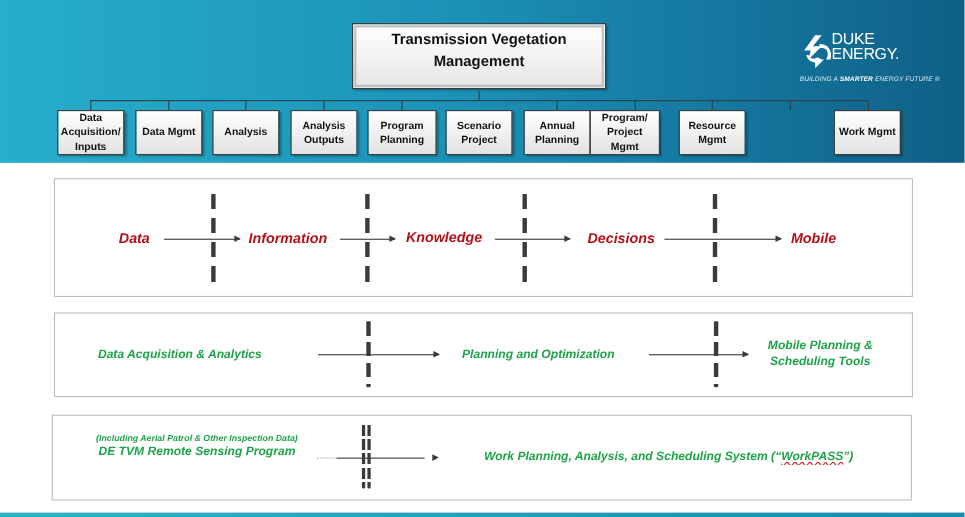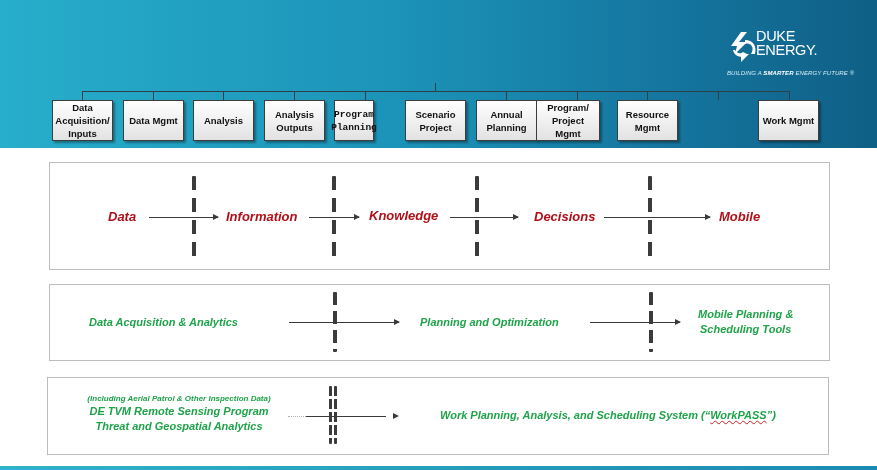--- a/index.html
+++ b/index.html
@@ -83,20 +83,26 @@
   }
   .bottom-bar {
     position: absolute; left: 0; top: 466px; width: 877px; height: 4px;
     background: linear-gradient(90deg, #2fb3c8, #1a8bb0);
   }
 </style>
 </head>
 <body>
 
 <div class="header">
+  <div class="title-box">
+    <div>
+      <div>Transmission Vegetation</div>
+      <div>Management</div>
+    </div>
+  </div>
 
   <div class="connector" style="left:435px; top:83px; width:1px; height:8px;"></div>
   <div class="connector" style="left:82px; top:91px; width:708px; height:1px;"></div>
   <div class="connector" style="left:82px;  top:91px; width:1px; height:9px;"></div>
   <div class="connector" style="left:153px; top:91px; width:1px; height:9px;"></div>
   <div class="connector" style="left:223px; top:91px; width:1px; height:9px;"></div>
   <div class="connector" style="left:294px; top:91px; width:1px; height:9px;"></div>
   <div class="connector" style="left:365px; top:91px; width:1px; height:9px;"></div>
   <div class="connector" style="left:506px; top:91px; width:1px; height:9px;"></div>
   <div class="connector" style="left:577px; top:91px; width:1px; height:9px;"></div>
@@ -104,21 +110,21 @@
   <div class="connector" style="left:718px; top:91px; width:1px; height:9px;"></div>
   <div class="connector" style="left:789px; top:91px; width:1px; height:9px;"></div>
 
   <div class="child-box" style="left:52px;  width:61px;">Data
 Acquisition/
 Inputs</div>
   <div class="child-box" style="left:123px; width:61px;">Data Mgmt</div>
   <div class="child-box" style="left:193px; width:61px;">Analysis</div>
   <div class="child-box" style="left:264px; width:61px;">Analysis
 Outputs</div>
-  <div class="child-box" style="left:334px; width:40px;font-family:Liberation Mono, monospace;">Program
+  <div class="child-box" style="left:334px; width:63px;">Program
 Planning</div>
   <div class="child-box" style="left:405px; width:61px;">Scenario
 Project</div>
   <div class="child-box" style="left:476px; width:61px;">Annual
 Planning</div>
   <div class="child-box" style="left:520px; width:64px;margin-left:16px;">Program/
 Project
 Mgmt</div>
   <div class="child-box" style="left:617px; width:61px;">Resource
 Mgmt</div>
@@ -159,21 +165,20 @@
 <div class="green-label" style="left:420px; top:316px;">Planning and Optimization</div>
 <div class="arrow" style="left:590px; top:322px; width:90px;"></div>
 <div class="dash short" style="left:649px; top:292px; height:60px;"></div>
 <div class="green-label" style="left:698px; top:307px; line-height:15px; white-space:pre-line;">Mobile Planning &amp;
 Scheduling Tools</div>
 
 <div class="panel p3"></div>
 <div style="position:absolute; left:60px; top:394px; width:238px; text-align:center;">
   <div class="green-label" style="position:static; font-size:8px; line-height:10px;">(Including Aerial Patrol &amp; Other Inspection Data)</div>
   <div class="green-label" style="position:static; font-size:11px; line-height:15px;">DE TVM Remote Sensing Program</div>
-  <div class="green-label" style="position:static; font-size:11px; line-height:15px;">Threat and Geospatial Analytics</div>
 </div>
 <div class="dotted-lead" style="left:288px; top:416px; width:18px;"></div>
 <div style="position:absolute; left:306px; top:416px; width:80px; height:1px; background:#3a3a3a;"></div>
 <div style="position:absolute; left:393px; top:413px; border-left:6px solid #3a3a3a; border-top:3px solid transparent; border-bottom:3px solid transparent;"></div>
 <div class="dash double-a" style="left:329px; top:386px; height:58px;"></div>
 <div class="dash double-b" style="left:334px; top:386px; height:58px;"></div>
 <div class="green-label" style="left:416px; top:409px;margin-left:24px;"><span>Work Planning, Analysis, and Scheduling System (“</span><span class="underline-squiggle">WorkPASS</span><span>”)</span></div>
 
 <div class="bottom-bar"></div>
 

